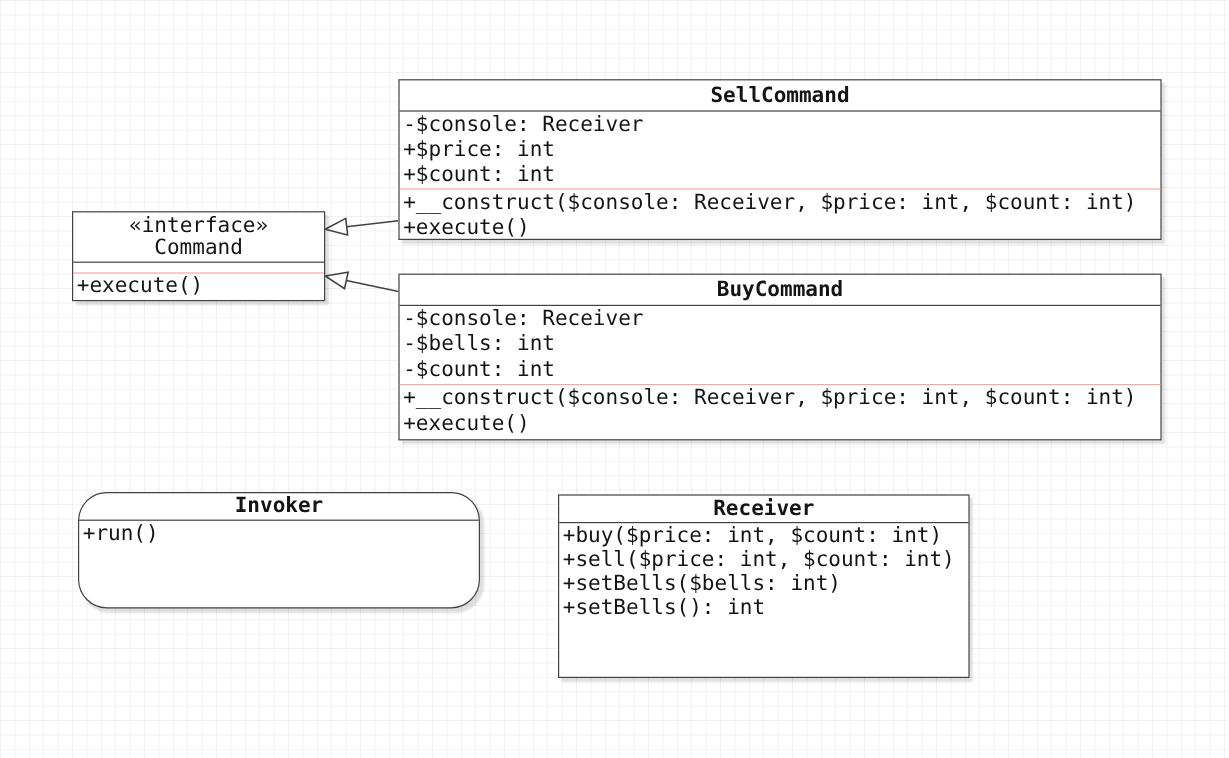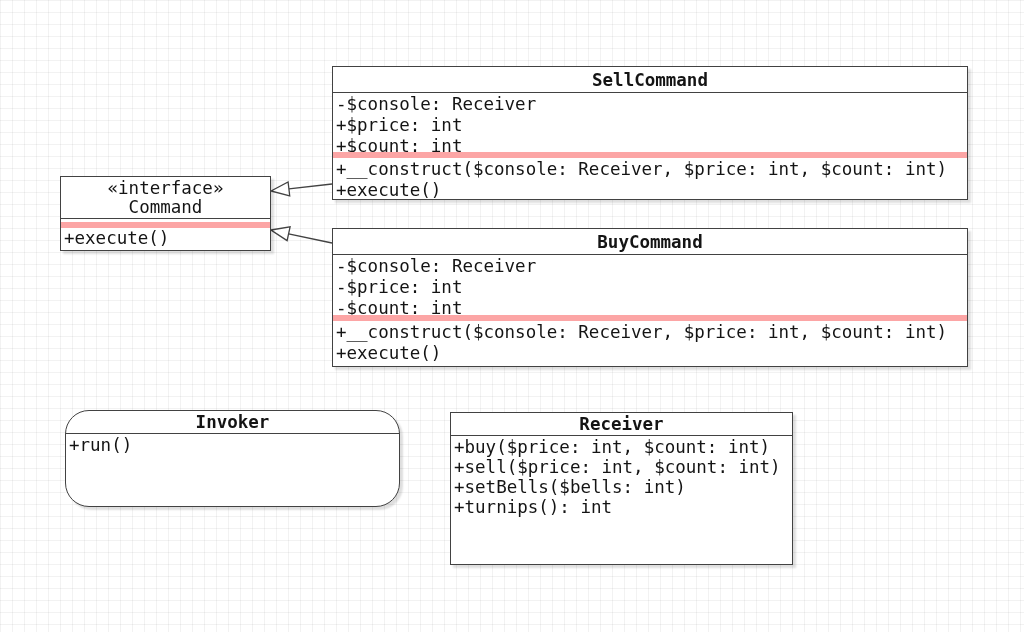--- a/index.html
+++ b/index.html
@@ -19,21 +19,21 @@
     box-sizing:border-box;
   }
   .uml-title{
     display:flex;flex-direction:column;align-items:center;justify-content:center;
     font-weight:bold;font-size:17.5px;border-bottom:1px solid #424242;
     box-sizing:border-box;white-space:pre;
   }
   .stereotype{font-weight:normal;line-height:19px;}
   .iface-name{font-weight:normal;line-height:19px;}
   .sec{
-    border-bottom:6px solid #fca5a5;box-sizing:border-box;
+    border-bottom:1px solid #fca5a5;box-sizing:border-box;
     padding:1px 3px;font-size:17.5px;line-height:21px;
     white-space:pre;overflow:hidden;
   }
   .sec:last-child{border-bottom:none;}
   .arrow-layer{position:absolute;left:0;top:0;pointer-events:none;}
 </style>
 </head>
 <body>
 
 <div class="canvas">
@@ -59,27 +59,27 @@
     <div class="uml-title" style="height:42px;">
       <div class="stereotype">«interface»</div>
       <div class="iface-name">Command</div>
     </div>
     <div class="sec" style="height:9px;padding:0 3px;"></div>
     <div class="sec" style="height:22px;padding-top:0;"><div>+execute()</div></div>
   </div>
 
   <div class="uml" style="left:332px;top:228px;width:636px;height:139px;">
     <div class="uml-title" style="height:26px;">BuyCommand</div>
-    <div class="sec" style="height:66px;"><div>-$console: Receiver</div><div>-$price: int</div><div>-$count: int</div></div>
+    <div class="sec" style="height:66px;"><div>-$console: Receiver</div><div>-$bells: int</div><div>-$count: int</div></div>
     <div class="sec" style="height:45px;"><div>+__construct($console: Receiver, $price: int, $count: int)</div><div>+execute()</div></div>
   </div>
 
   <div class="uml" style="left:65px;top:410px;width:335px;height:97px;border-radius:24px;">
     <div class="uml-title" style="height:23px;">Invoker</div>
     <div class="sec" style="height:43px;"><div>+run()</div></div>
   </div>
 
-  <div class="uml" style="left:450px;top:412px;width:343px;height:153px;">
+  <div class="uml" style="left:465px;top:412px;width:343px;height:153px;">
     <div class="uml-title" style="height:23px;">Receiver</div>
-    <div class="sec" style="height:82px;line-height:20px;"><div>+buy($price: int, $count: int)</div><div>+sell($price: int, $count: int)</div><div>+setBells($bells: int)</div><div>+turnips(): int</div></div>
+    <div class="sec" style="height:82px;line-height:20px;"><div>+buy($price: int, $count: int)</div><div>+sell($price: int, $count: int)</div><div>+setBells($bells: int)</div><div>+setBells(): int</div></div>
   </div>
 
 </div>
 
 </body></html>

